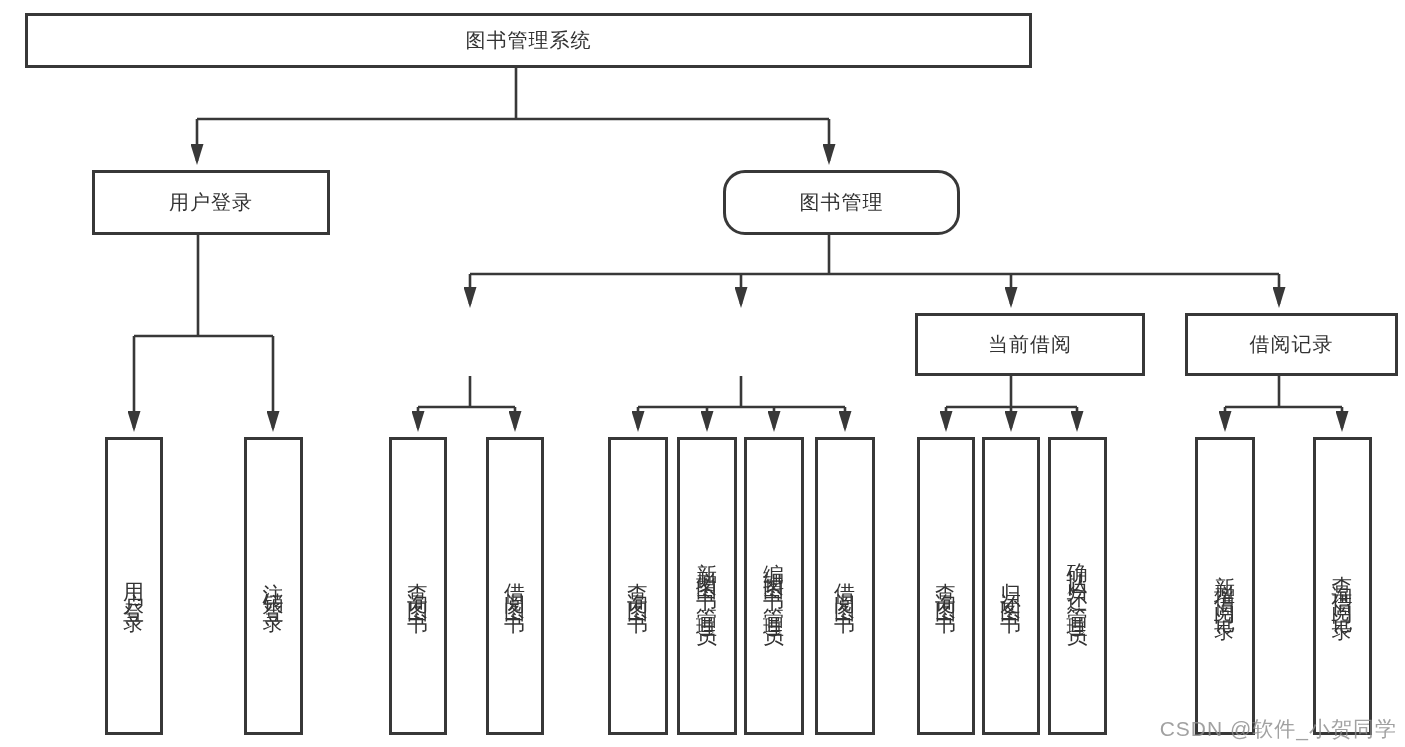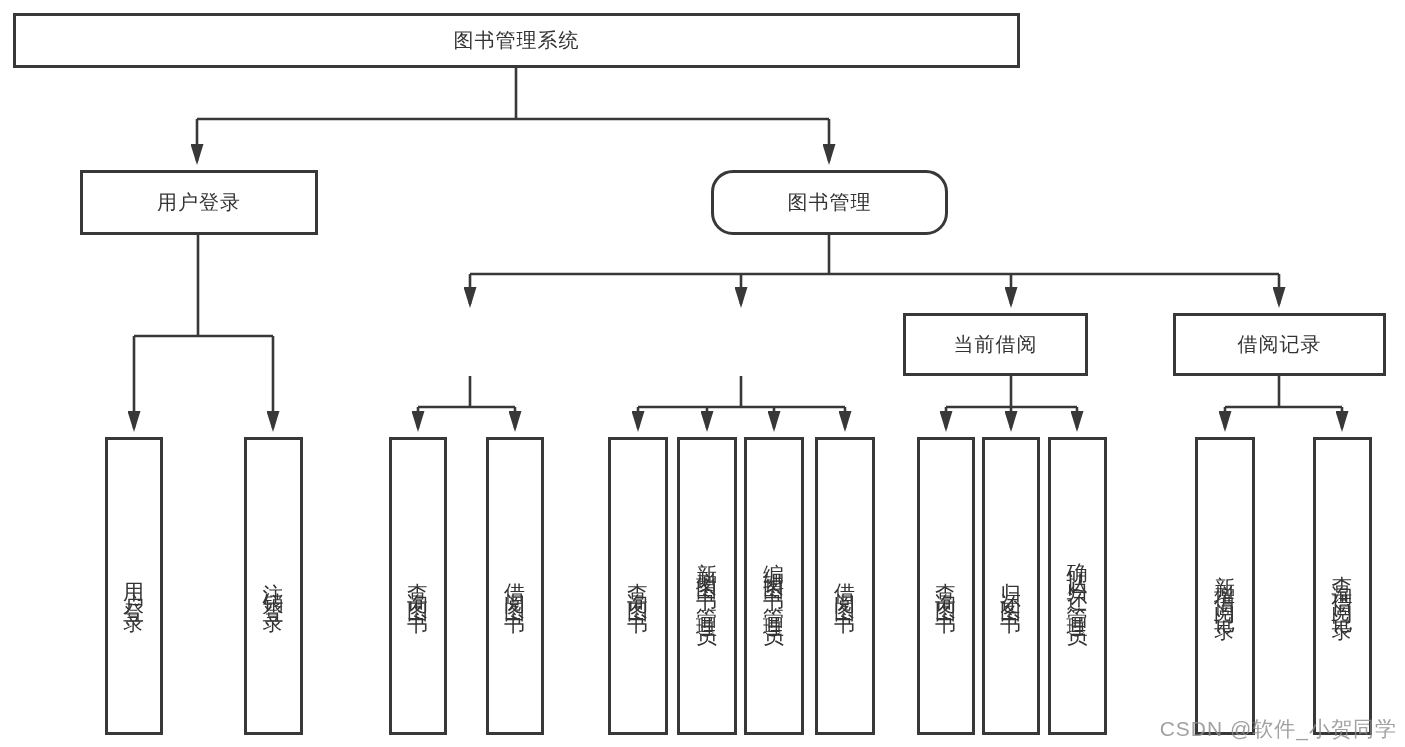--- a/index.html
+++ b/index.html
@@ -5,21 +5,21 @@
   html,body{margin:0;padding:0;background:#ffffff;}
   .canvas{
     position:relative;width:1405px;height:747px;background:#ffffff;overflow:hidden;
     font-family:"Liberation Sans","DejaVu Sans",sans-serif;
   }
   .connectors{position:absolute;left:0;top:0;width:1405px;height:747px;}
   .node{
     position:absolute;box-sizing:border-box;border:3px solid #383838;background:#ffffff;
     display:flex;align-items:center;justify-content:center;color:#333333;
   }
-  .h{font-size:20px;letter-spacing:1px;}
+  .h{font-size:20px;letter-spacing:1px;margin-left:12px;}
   .root-node{font-size:20px;}
   .v span{
     writing-mode:vertical-rl;text-orientation:mixed;
     font-size:21px;letter-spacing:10px;line-height:1;
   }
   .v.long span{letter-spacing:9px;}
   .watermark{
     position:absolute;right:8px;bottom:4px;z-index:5;
     font-size:21px;color:rgba(140,140,140,0.82);letter-spacing:1px;
     font-family:"Liberation Sans","DejaVu Sans",sans-serif;
@@ -81,21 +81,21 @@
     <span>图书管理系统</span>
   </div>
 
   <div class="node h" style="left:80px;top:170px;width:238px;height:65px;">
     <span>用户登录</span>
   </div>
   <div class="node h" style="left:711px;top:170px;width:237px;height:65px;border-radius:22px;">
     <span>图书管理</span>
   </div>
 
-  <div class="node h" style="left:903px;top:313px;width:185px;height:63px;">
+  <div class="node h" style="left:903px;top:313px;width:230px;height:63px;">
     <span>当前借阅</span>
   </div>
   <div class="node h" style="left:1173px;top:313px;width:213px;height:63px;">
     <span>借阅记录</span>
   </div>
 
   <div class="node v" style="left:105px;top:437px;width:58px;height:298px;">
     <span>用户登录</span>
   </div>
   <div class="node v" style="left:244px;top:437px;width:59px;height:298px;">

